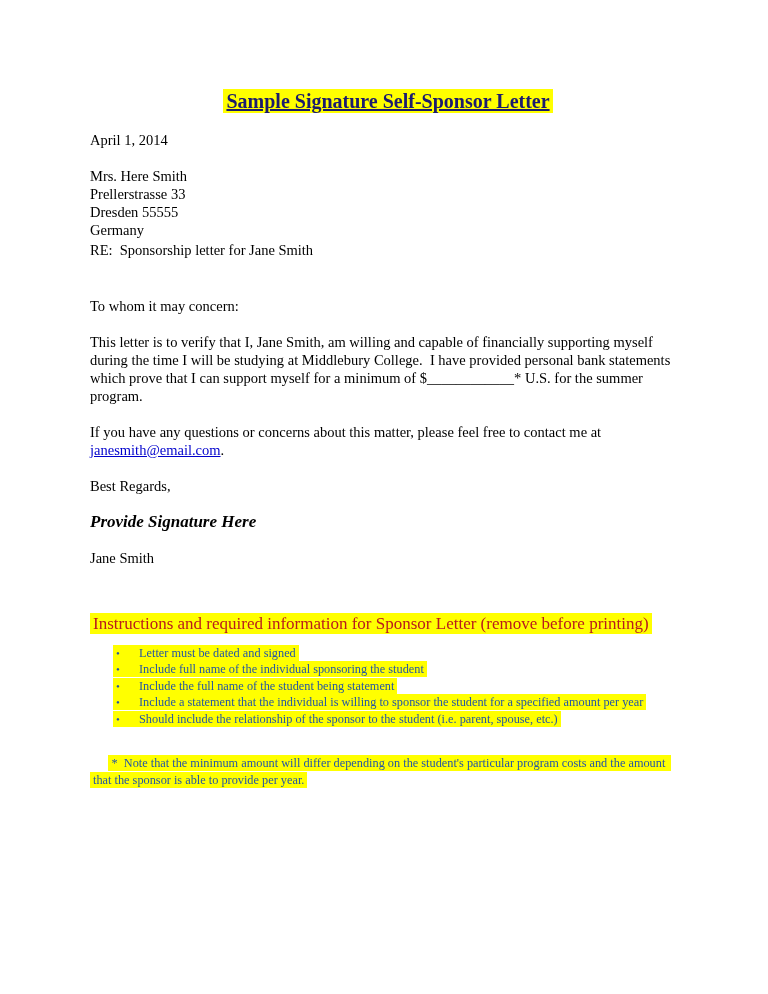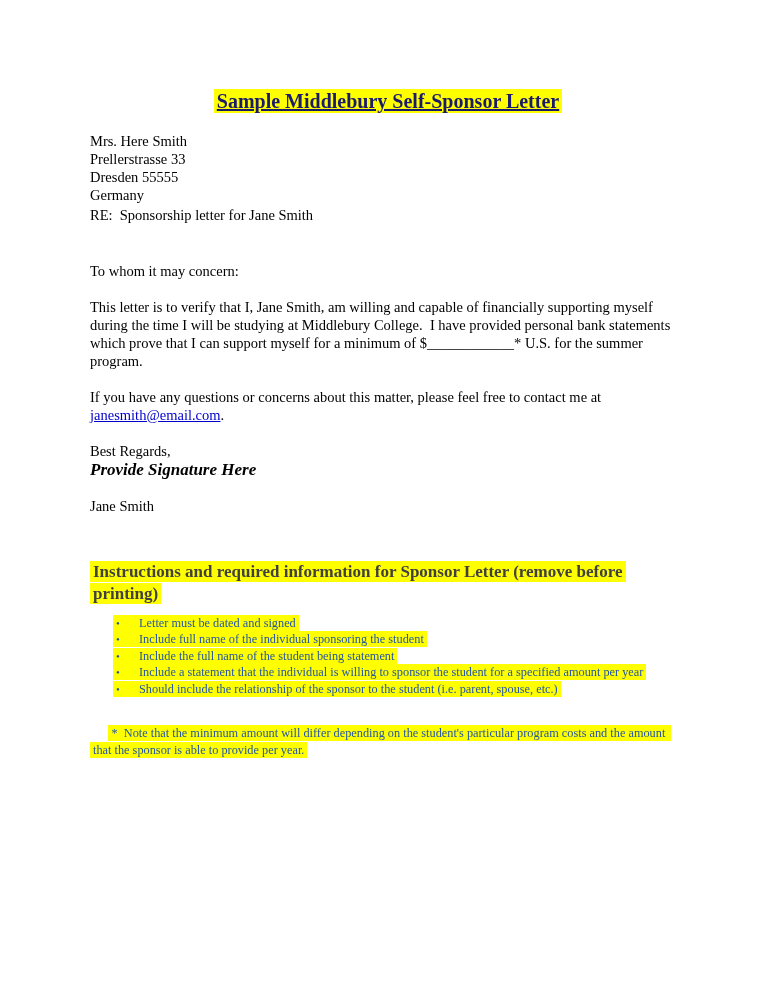--- a/index.html
+++ b/index.html
@@ -40,37 +40,38 @@
     line-height: 18px;
     white-space: pre-wrap;
   }
   .date-line       { margin-top: 17px; }
   .address-block   { margin-top: 18px; }
   .re-line         { margin-top: 2px; }
   .salutation      { margin-top: 38px; }
   .paragraph       { margin-top: 18px; }
   .closing         { margin-top: 18px; }
   .signature-line {
+    margin-top: 17px;
     font-size: 17px;
     line-height: 20px;
     font-weight: bold;
     font-style: italic;
   }
   .signer-name     { margin-top: 17px; }
   .email-link {
     color: #0000cc;
     text-decoration: underline;
     cursor: pointer;
   }
   .instructions-heading {
     margin-top: 46px;
     font-size: 17px;
     line-height: 22px;
-    font-weight: bold;
-    color: #404040;
+    font-weight: normal;
+    color: #b91c1c;
   }
   .bullet-list {
     margin-top: 10px;
     margin-left: 16px;
     color: #2456a4;
   }
   .bullet-row {
     font-size: 12.3px;
     line-height: 16.4px;
     padding-left: 33px;
@@ -90,23 +91,24 @@
     white-space: pre-wrap;
   }
 </style>
 </head>
 <body>
 
 <div class="page">
   <div class="content">
 
     <div class="title-wrap">
-      <span class="hl doc-title">Sample Middlebury Self-Sponsor Letter</span>
+      <span class="hl doc-title">Sample Signature Self-Sponsor Letter</span>
     </div>
 
+    <div class="body-line date-line">April 1, 2014</div>
 
     <div class="address-block">
       <div class="body-line">Mrs. Here Smith</div>
       <div class="body-line">Prellerstrasse 33</div>
       <div class="body-line">Dresden 55555</div>
       <div class="body-line">Germany</div>
     </div>
 
     <div class="body-line re-line">RE:  Sponsorship letter for Jane Smith</div>
 

